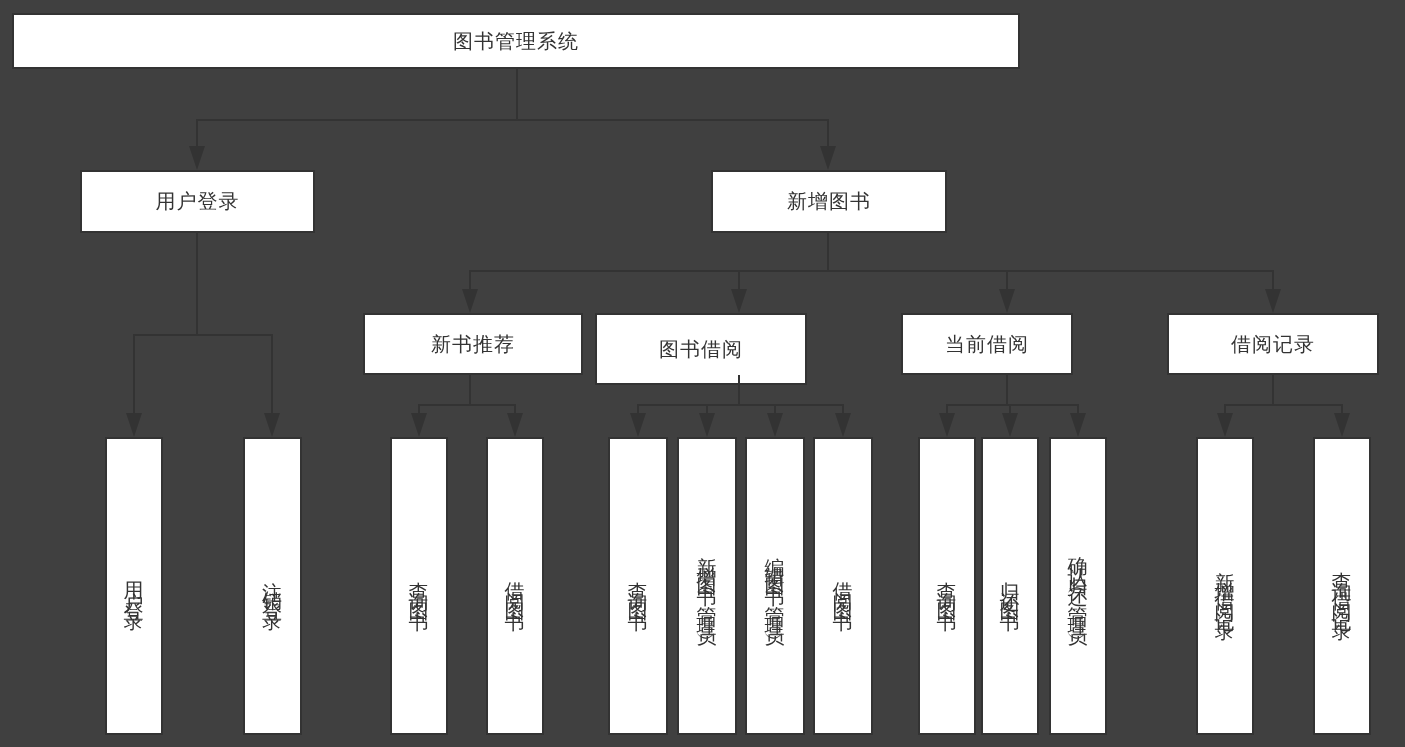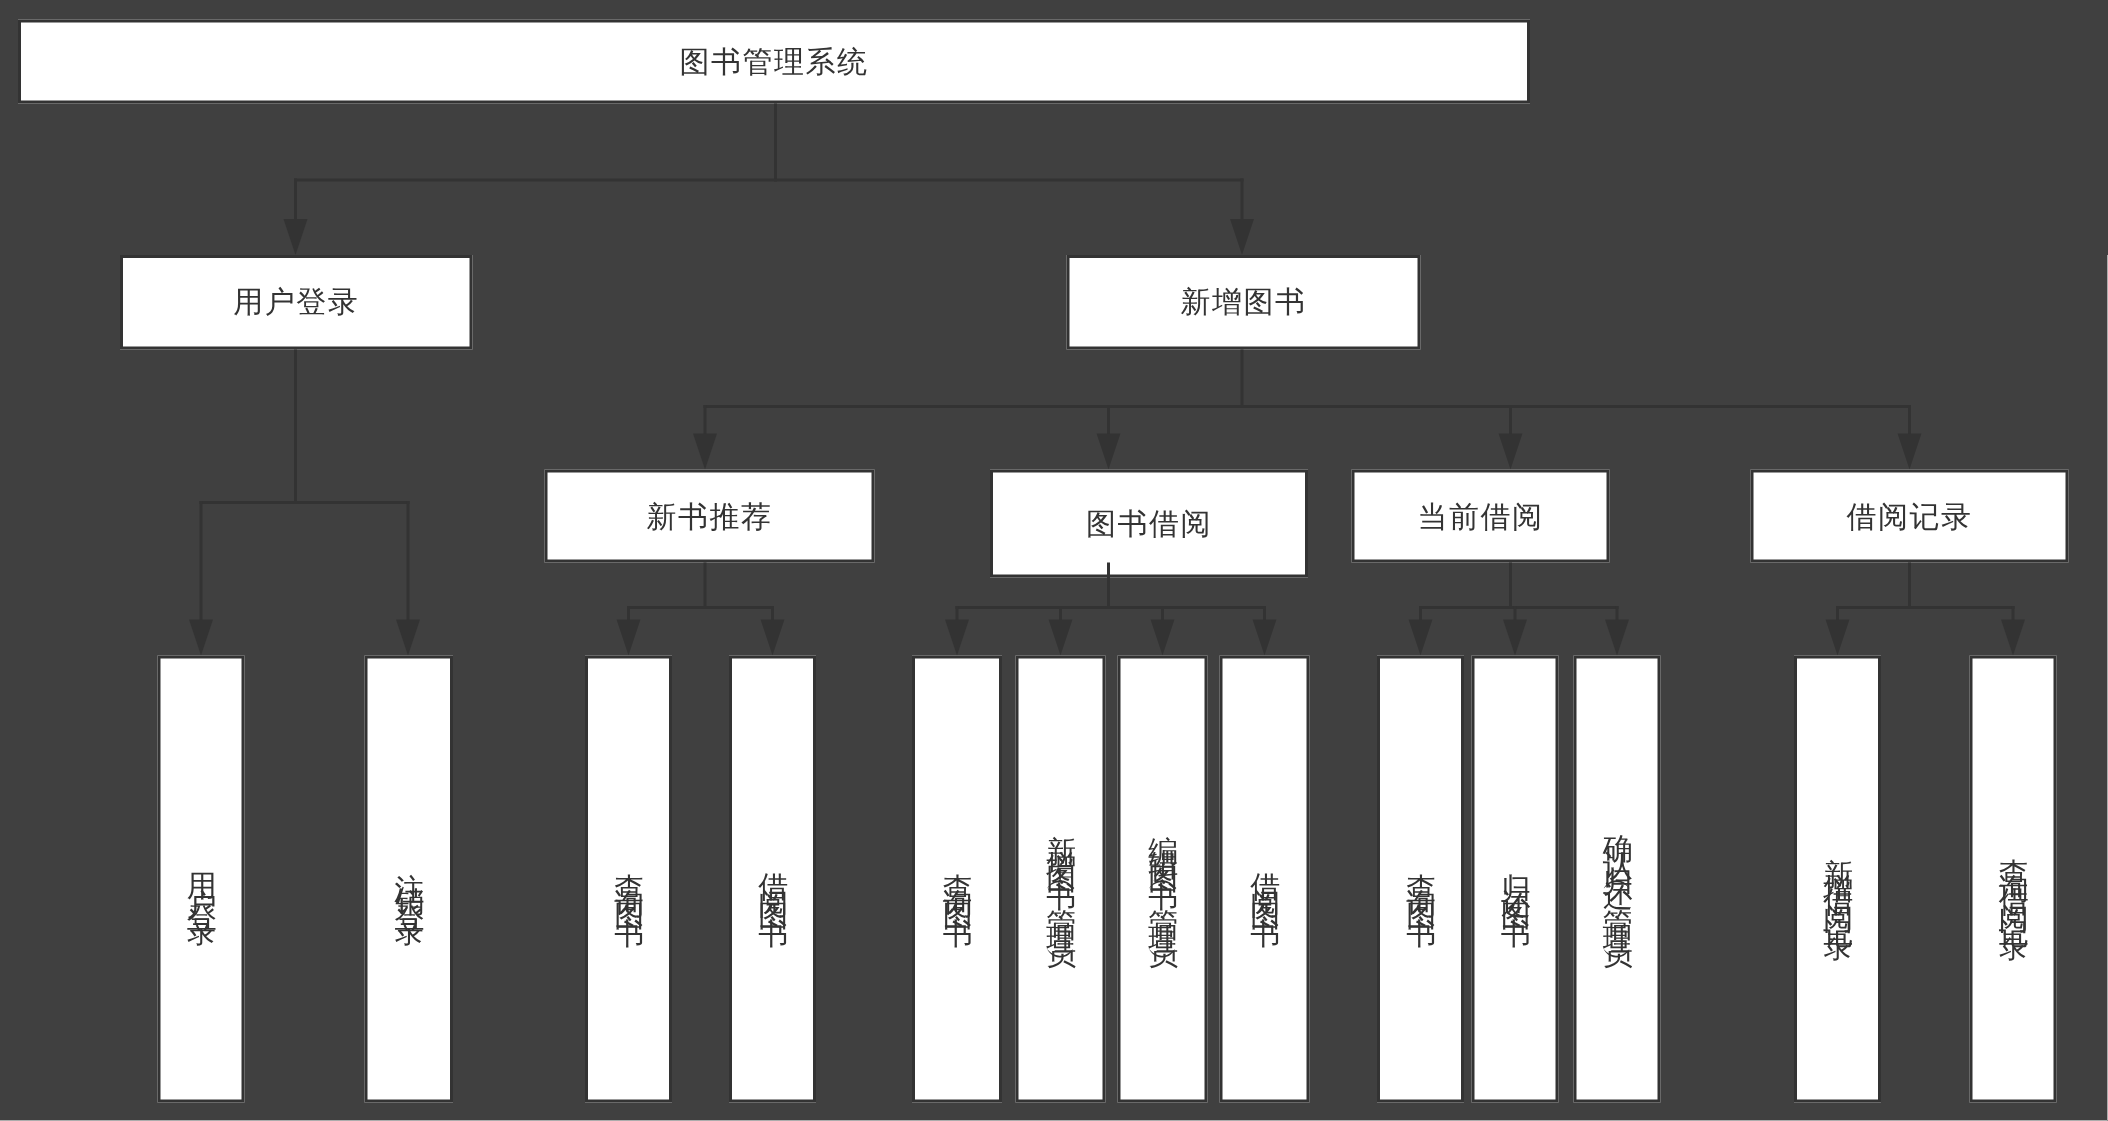--- a/index.html
+++ b/index.html
@@ -84,21 +84,21 @@
   <div class="ln" style="left:738px; top:270px; width:2px; height:22px;"></div>
   <div class="ar" style="left:731px; top:289px;"></div>
   <div class="ln" style="left:1006px; top:270px; width:2px; height:22px;"></div>
   <div class="ar" style="left:999px; top:289px;"></div>
   <div class="ln" style="left:1272px; top:270px; width:2px; height:22px;"></div>
   <div class="ar" style="left:1265px; top:289px;"></div>
 
   <div class="box hbox" style="left:363px; top:313px; width:220px; height:62px;">
     <span>新书推荐</span>
   </div>
-  <div class="box hbox" style="left:660px; top:313px; width:212px; height:72px;">
+  <div class="box hbox" style="left:595px; top:313px; width:212px; height:72px;">
     <span>图书借阅</span>
   </div>
   <div class="box hbox" style="left:901px; top:313px; width:172px; height:62px;">
     <span>当前借阅</span>
   </div>
   <div class="box hbox" style="left:1167px; top:313px; width:212px; height:62px;">
     <span>借阅记录</span>
   </div>
 
   <div class="ln" style="left:469px; top:375px; width:2px; height:31px;"></div>

